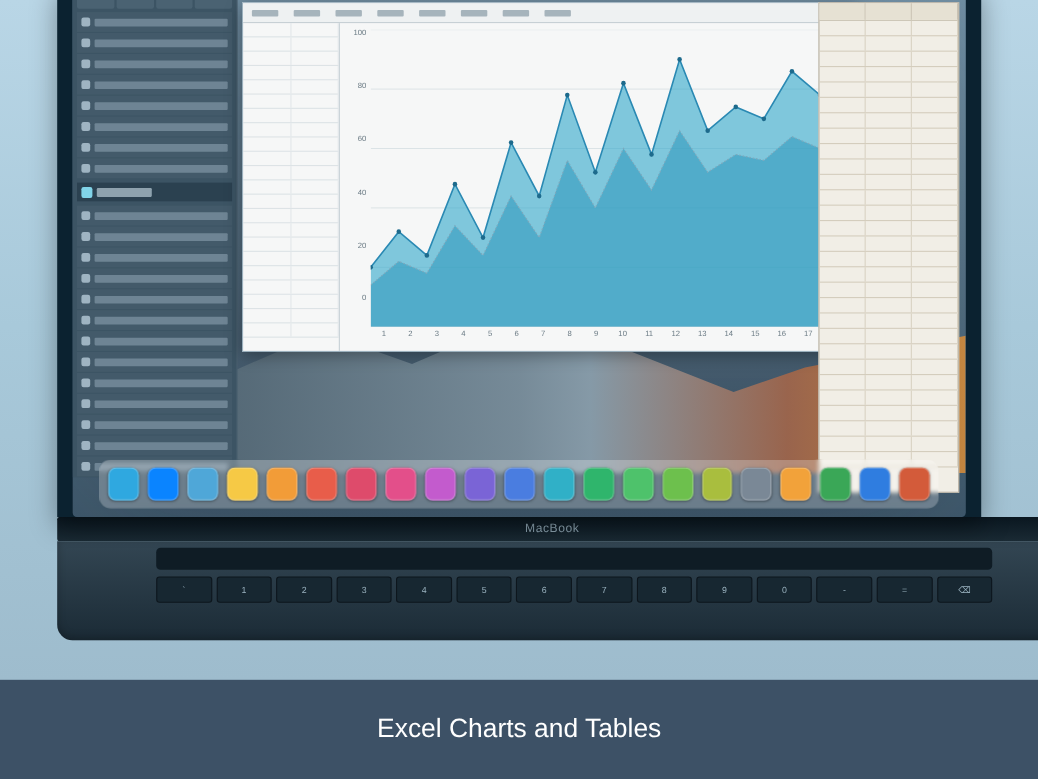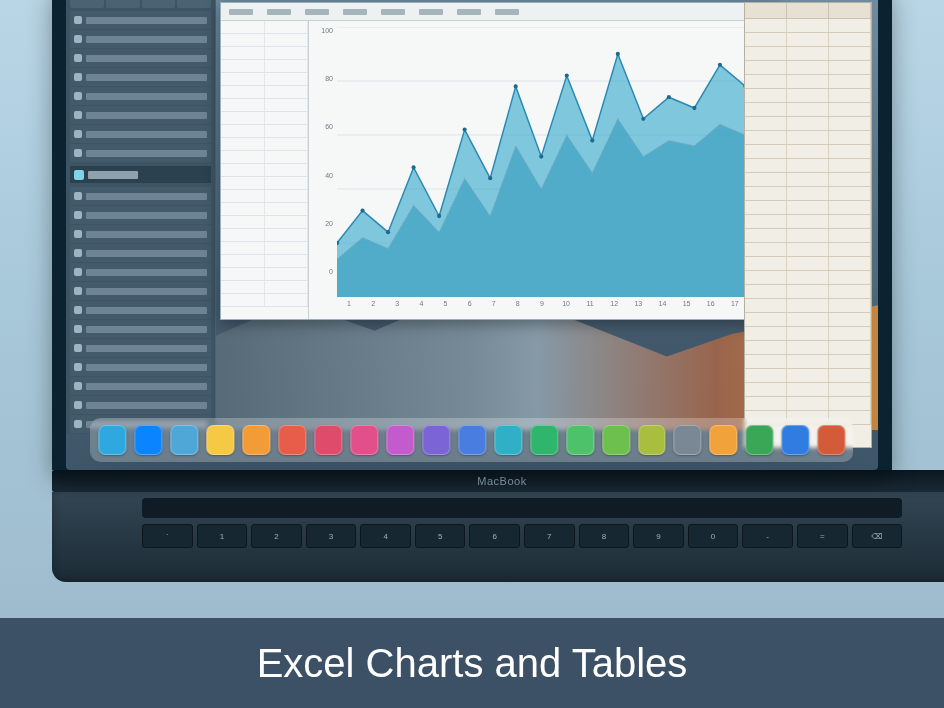--- a/index.html
+++ b/index.html
@@ -1,21 +1,21 @@
 <!DOCTYPE html>
 <html><head>
 <meta charset="utf-8">
 <style>
   * { box-sizing: border-box; margin: 0; padding: 0; }
   html, body { width: 944px; height: 708px; overflow: hidden; font-family: -apple-system, "Segoe UI", Arial, sans-serif; }
   .page { width: 944px; height: 708px; background: #3d5166; display: flex; flex-direction: column; }
   .header-band { height: 72px; background: #3d5166; display: flex; align-items: center; justify-content: center; }
   .header-band h1 { color: #fff; font-size: 30px; font-weight: 500; letter-spacing: 0.3px; }
   .footer-band { height: 90px; background: #3d5166; display: flex; align-items: center; justify-content: center; }
-  .footer-band h2 { color: #fff; font-size: 40px; font-weight: 500; }
+  .footer-band h2 { color: #fff; font-size: 24px; font-weight: 500; }
 
   .display-area { flex: 1; position: relative; background: linear-gradient(180deg,#b9d6e6 0%,#a8c9da 48%,#9ebccd 100%); overflow: hidden; }
 
   .laptop { position: absolute; left: 50%; top: -18px; transform: translateX(-50%); width: 840px; }
   .screen-frame { width: 840px; height: 488px; background: #0b2230; border-radius: 16px 16px 0 0; padding: 12px 14px 0 14px; box-shadow: 0 8px 24px rgba(0,0,0,.35); position: relative; }
   .screen { width: 100%; height: 100%; background: linear-gradient(180deg,#6b8599 0%,#566f81 38%,#34485a 100%); position: relative; overflow: hidden; border-radius: 4px; }
 
   .wallpaper { position: absolute; left: 0; right: 0; bottom: 40px; height: 160px; background:
       linear-gradient(to right, #4a5d6a 0%, #5a6e7b 20%, #6b7f8c 35%, #7c909d 50%, #8da1ae 58%, #a3664a 80%, #c07a3c 92%, #d18a3a 100%);
     clip-path: polygon(0% 100%, 0% 48%, 10% 30%, 18% 42%, 28% 20%, 38% 38%, 50% 12%, 62% 30%, 74% 54%, 82% 40%, 100% 22%, 100% 100%);

